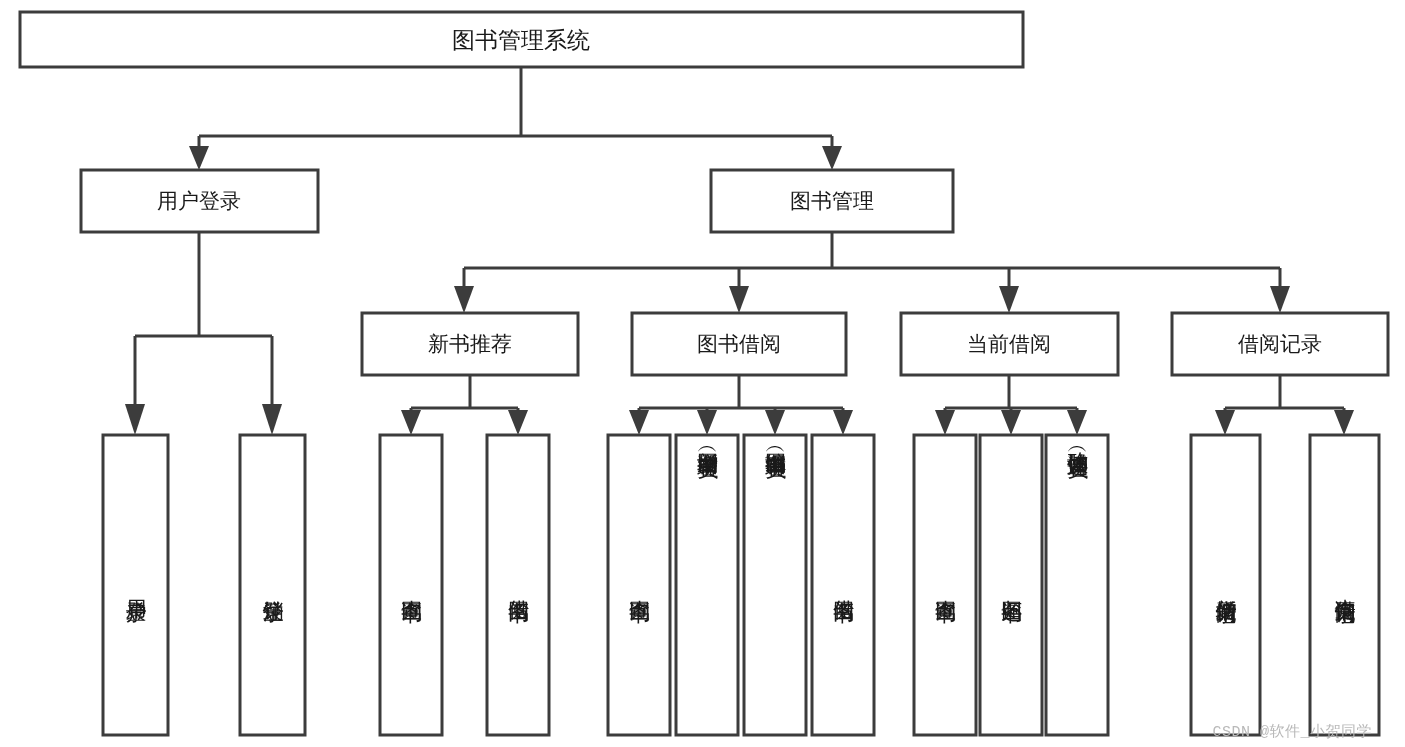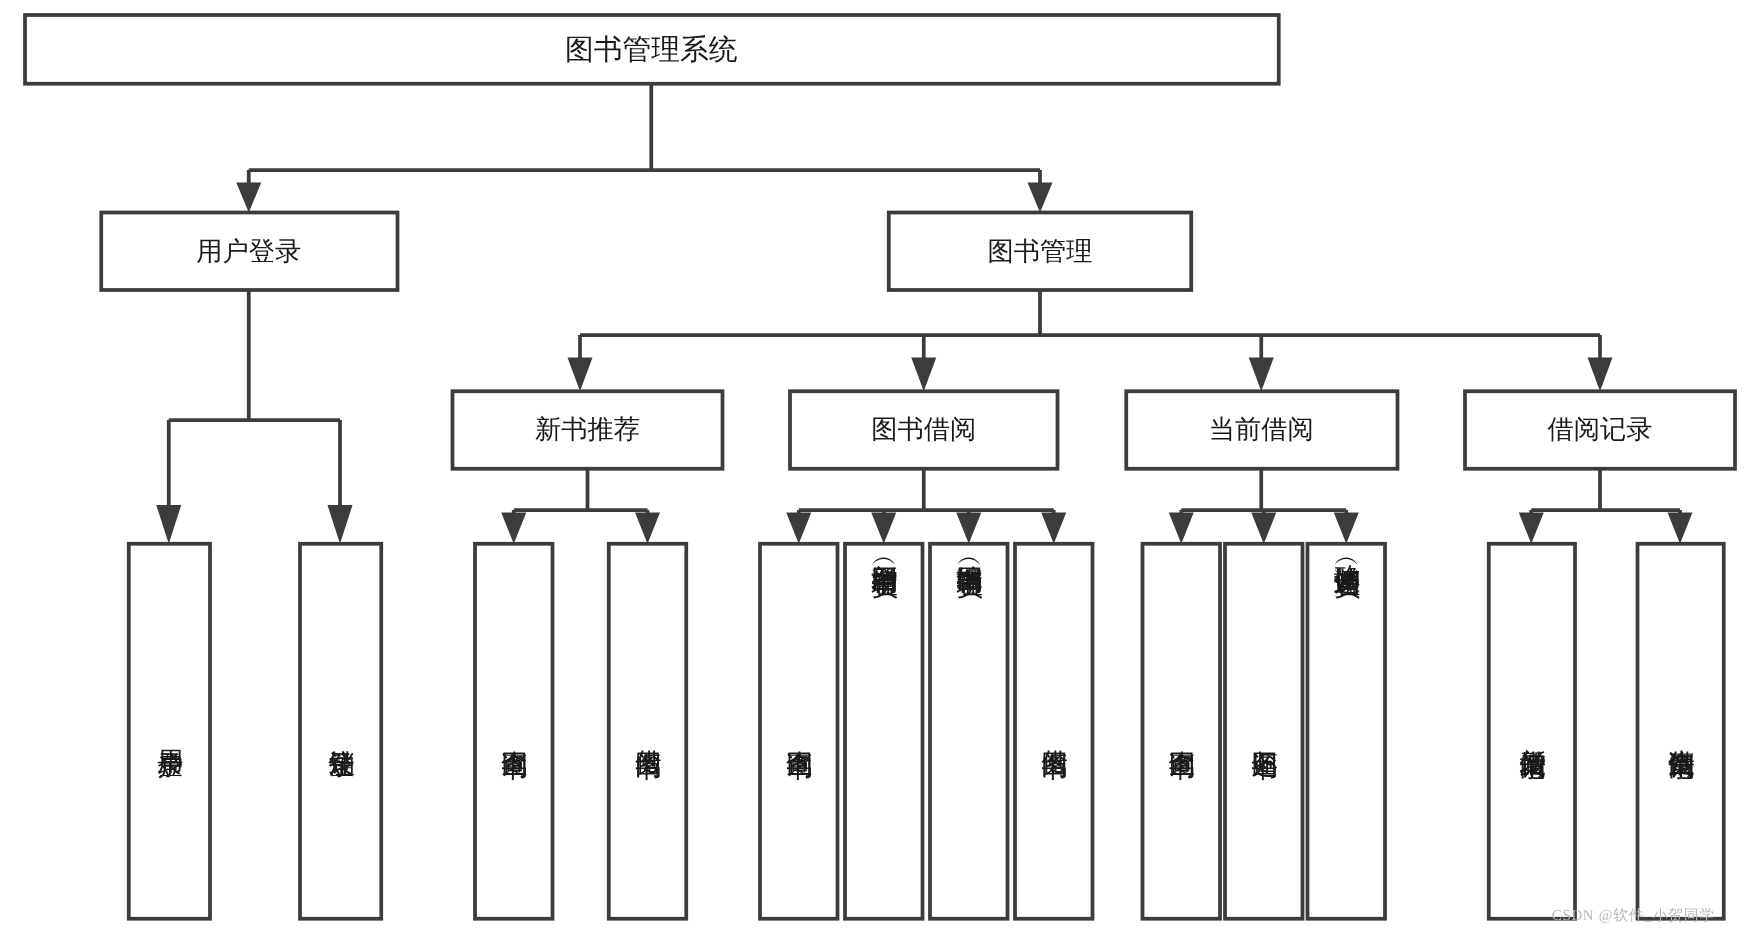--- a/index.html
+++ b/index.html
@@ -69,22 +69,22 @@
     line-height: 1.12;
     color: #1a1a1a;
     letter-spacing: 1px;
     white-space: nowrap;
     text-align: center;
   }
   .watermark {
     position: absolute;
     right: 8px;
     bottom: 6px;
-    font-family: Liberation Serif, serif;
-    font-size: 12px;
+    font-family: Liberation Mono, monospace;
+    font-size: 15px;
     color: #b9b9b9;
     letter-spacing: 0.5px;
     white-space: nowrap;
   }
 </style>
 </head>
 <body>
 
 <div id="diagram-root">
 

